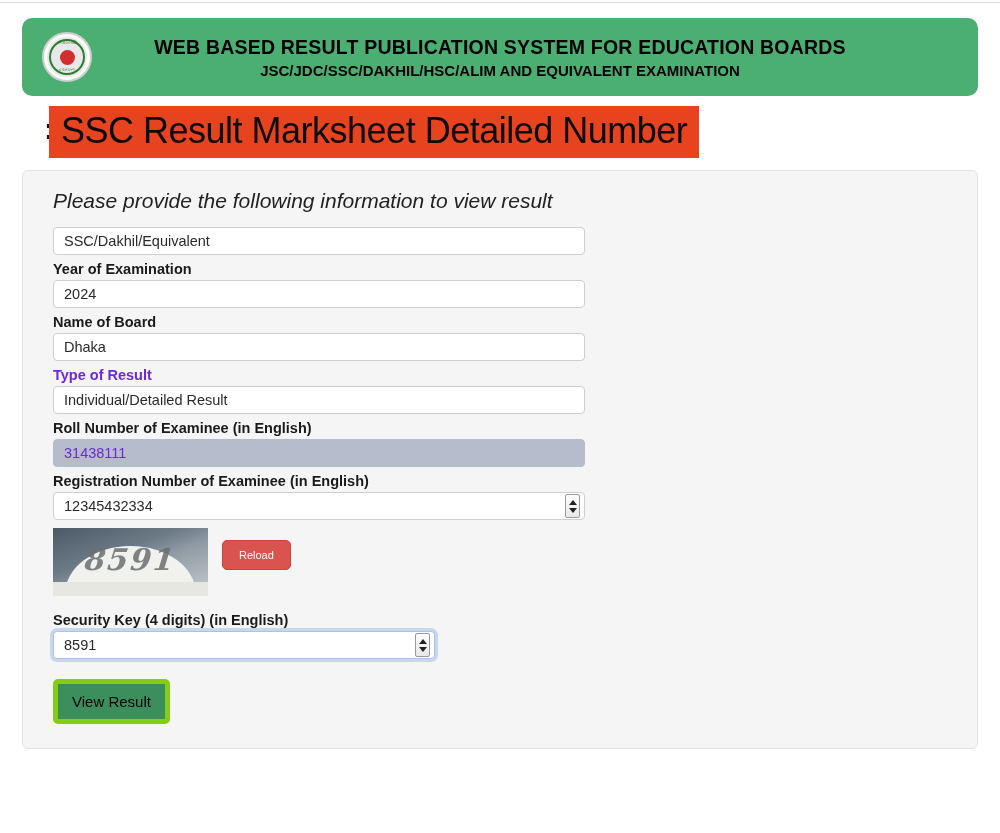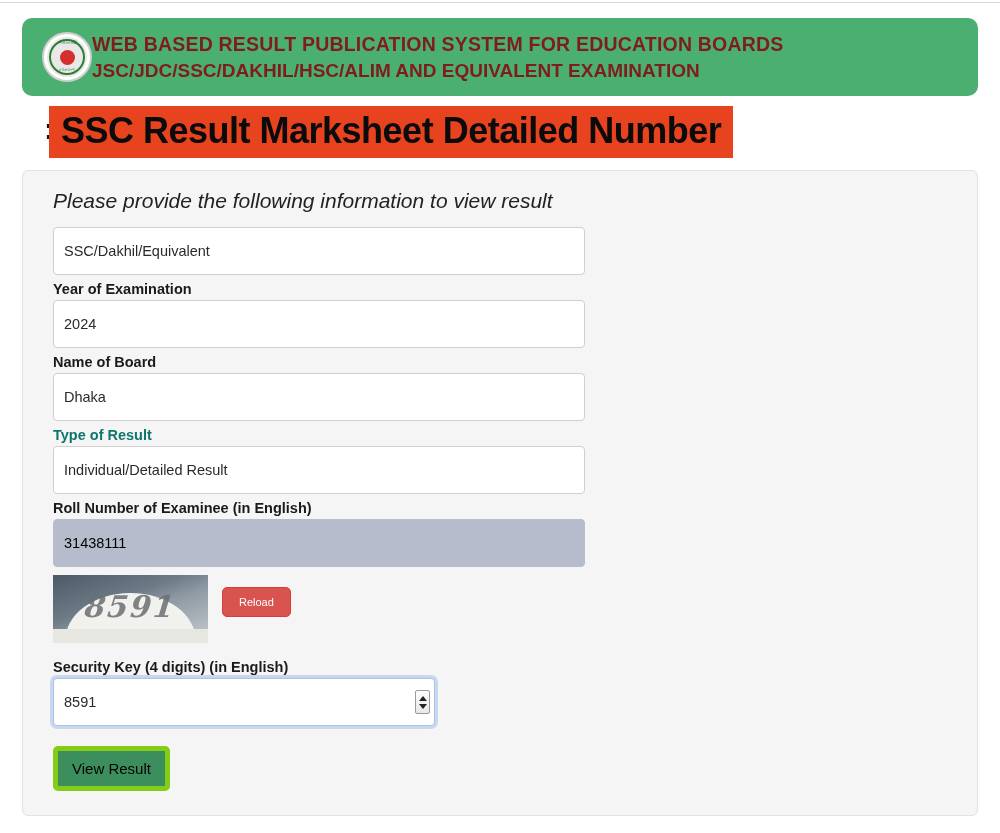--- a/index.html
+++ b/index.html
@@ -77,32 +77,32 @@
     font-size: 4px;
     color: #1b5e20;
     width: 100%;
     text-align: center;
     left: 0;
   }
   .emblem .txt-top { top: 3px; }
   .emblem .txt-bot { bottom: 3px; }
   .banner-text {
     flex: 1;
-    text-align: left;
-    color: #7f1d1d;
+    text-align: center;
+    color: #000000;
     padding-right: 56px;
   }
   .banner-title {
     font-size: 19.5px;
     font-weight: bold;
     letter-spacing: 0.2px;
     line-height: 1.25;
   }
   .banner-sub {
-    font-size: 19px;
+    font-size: 15px;
     font-weight: bold;
     margin-top: 3px;
   }
   
   .headline-wrap {
     margin-top: 10px;
     margin-left: 12px;
     position: relative;
     height: 52px;
   }
@@ -116,21 +116,21 @@
     letter-spacing: -2px;
     line-height: 1;
   }
   .headline {
     position: absolute;
     left: 15px;
     top: 0;
     background: #e8431f;
     color: #0b0b0b;
     font-size: 36px;
-    font-weight: bold;
+    font-weight: normal;
     font-family: "Liberation Sans", sans-serif;
     padding: 4px 12px 6px 12px;
     white-space: nowrap;
     letter-spacing: -0.5px;
   }
   
   .card {
     margin: 12px 22px 0 22px;
     background: #f5f5f5;
     border: 1px solid #e2e2e2;
@@ -147,39 +147,39 @@
     margin: 0 0 6px 10px;
   }
   .label {
     display: block;
     font-size: 14.5px;
     font-weight: bold;
     color: #1a1a1a;
     margin-bottom: 3px;
   }
   .label.required {
-    color: #0f766e;
+    color: #6d28d9;
   }
   .control {
     width: 532px;
-    height: 48px;
+    height: 28px;
     border: 1px solid #cfcfcf;
     border-radius: 4px;
     background: #ffffff;
     font-size: 14.5px;
     color: #2a2a2a;
     padding: 0 10px;
     display: flex;
     align-items: center;
     font-family: "Liberation Sans", sans-serif;
   }
   .control.disabled {
     background: #b6bccb;
     border-color: #b6bccb;
-    color: #000000;
+    color: #6d28d9;
   }
   .control.spin {
     justify-content: space-between;
     padding-right: 4px;
   }
   .control.focused {
     width: 382px;
     border: 1px solid #a9c3ea;
     box-shadow: 0 0 0 3px rgba(120,160,225,0.35);
   }
@@ -324,20 +324,30 @@
   <div class="field">
     <span class="label required">Type of Result</span>
     <div class="control">Individual/Detailed Result</div>
   </div>
 
   <div class="field">
     <span class="label">Roll Number of Examinee (in English)</span>
     <div class="control disabled">31438111</div>
   </div>
 
+  <div class="field">
+    <span class="label">Registration Number of Examinee (in English)</span>
+    <div class="control spin">
+      <span>12345432334</span>
+      <span class="spinner">
+        <span class="up"></span>
+        <span class="down"></span>
+      </span>
+    </div>
+  </div>
 
   <div class="captcha-row">
     <div class="captcha-img">
       <div class="arch"></div>
       <div class="arch2"></div>
       <div class="captcha-text">8591</div>
     </div>
     <button class="reload-btn">Reload</button>
   </div>
 

